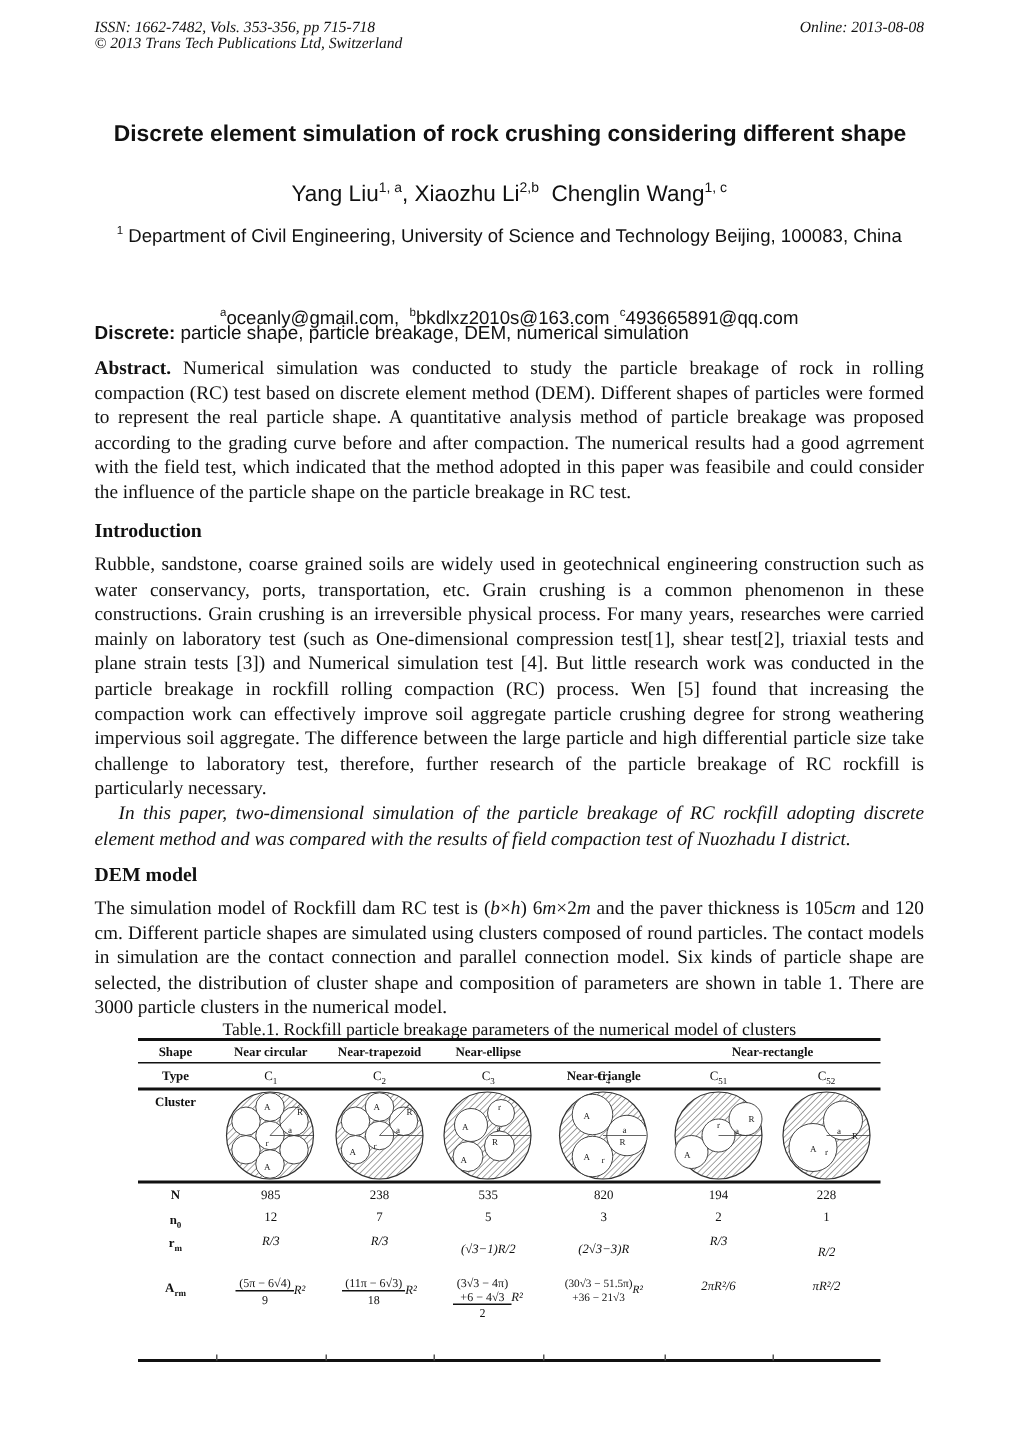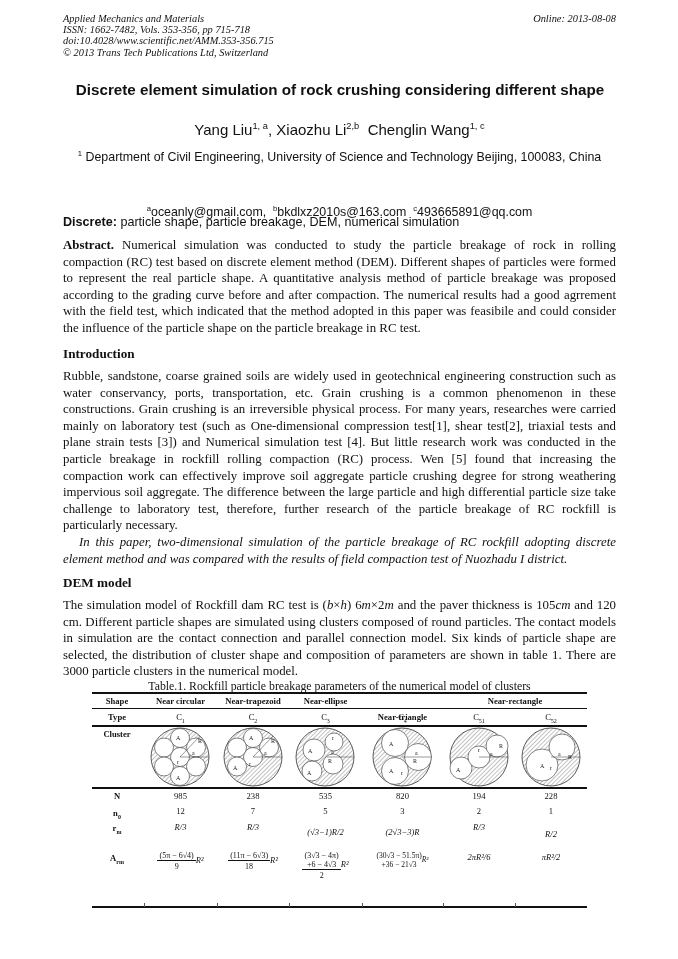--- a/index.html
+++ b/index.html
@@ -34,23 +34,21 @@
   .frac { display: inline-block; vertical-align: middle; text-align: center; font-size: 8px; font-style: normal; }
   .frac .num { display: block; border-bottom: 0.8px solid #111; padding: 0 2px; }
   .frac .den { display: block; padding-top: 1px; }
   .math { font-style: italic; font-size: 8.5px; }
   .tick { position: absolute; top: -3px; width: 1px; height: 4px; background: #555; }
 </style>
 </head>
 <body class="serif">
 
 <div class="hdr">
-  <div>Applied Mechanics and Materials</div>
   <div>ISSN: 1662-7482, Vols. 353-356, pp 715-718</div>
-  <div>doi:10.4028/www.scientific.net/AMM.353-356.715</div>
   <div>© 2013 Trans Tech Publications Ltd, Switzerland</div>
   <div class="right">Online: 2013-08-08</div>
 </div>
 
 <div class="title sans">Discrete element simulation of rock crushing considering different shape</div>
 
 <div class="authors sans">
   <span>Yang Liu</span><sup>1, a</sup><span>, </span><span>Xiaozhu Li</span><sup>2,b</sup><span style="white-space:pre">  </span><span>Chenglin Wang</span><sup>1, c</sup>
 </div>
 

